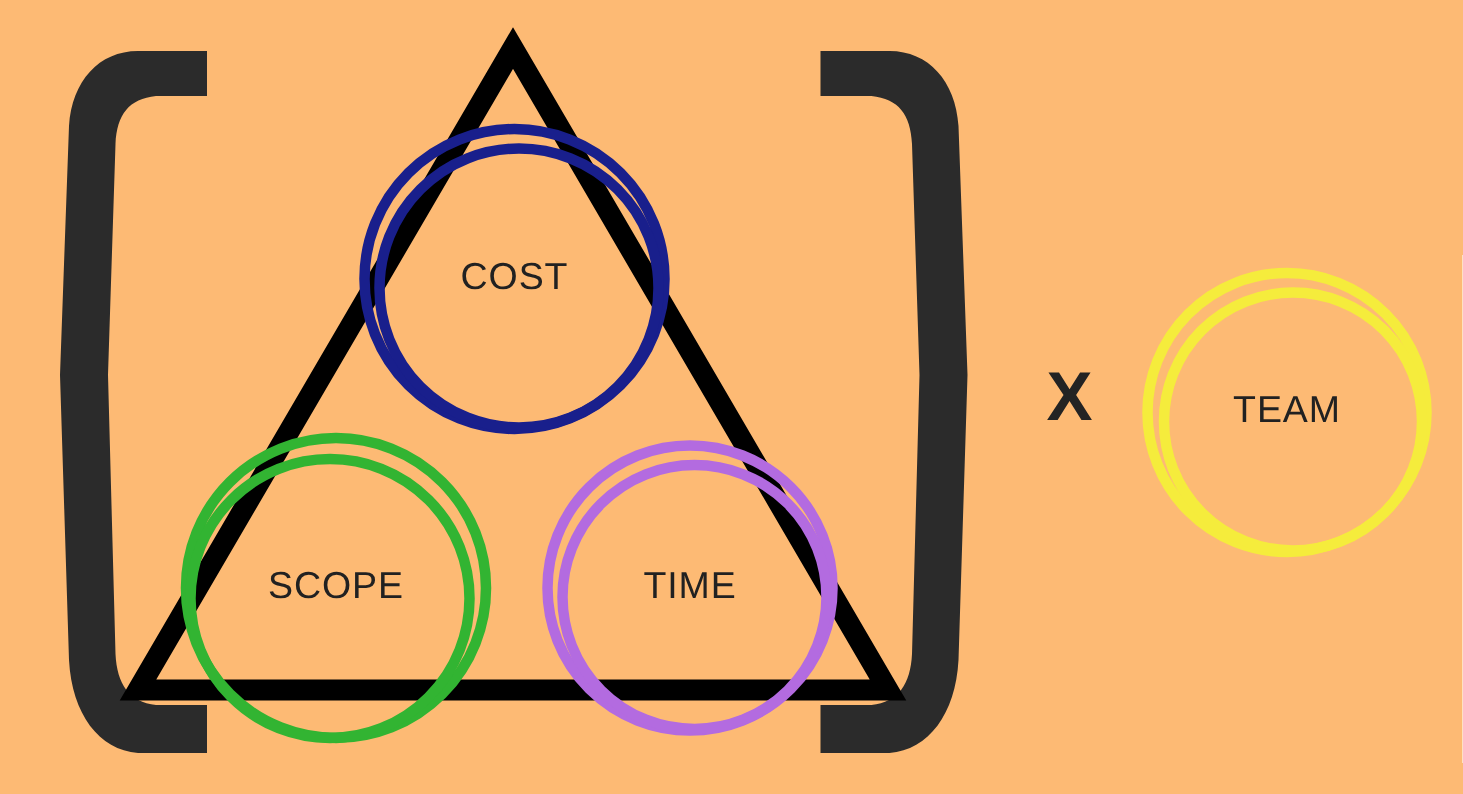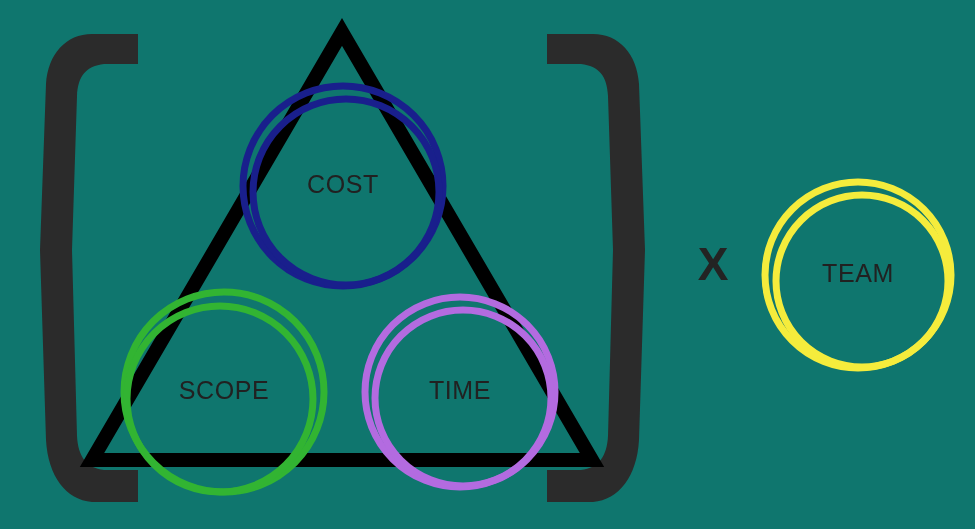--- a/index.html
+++ b/index.html
@@ -8,21 +8,21 @@
     padding: 0;
     background: #ffffff;
   }
   body {
     font-family: "Liberation Sans", "DejaVu Sans", sans-serif;
   }
   #stage {
     position: relative;
     width: 975px;
     height: 529px;
-    background: #0f766e;
+    background: #fdba74;
     overflow: hidden;
   }
   #diagram-svg {
     position: absolute;
     inset: 0;
     width: 975px;
     height: 529px;
     display: block;
   }
   .node-label {

